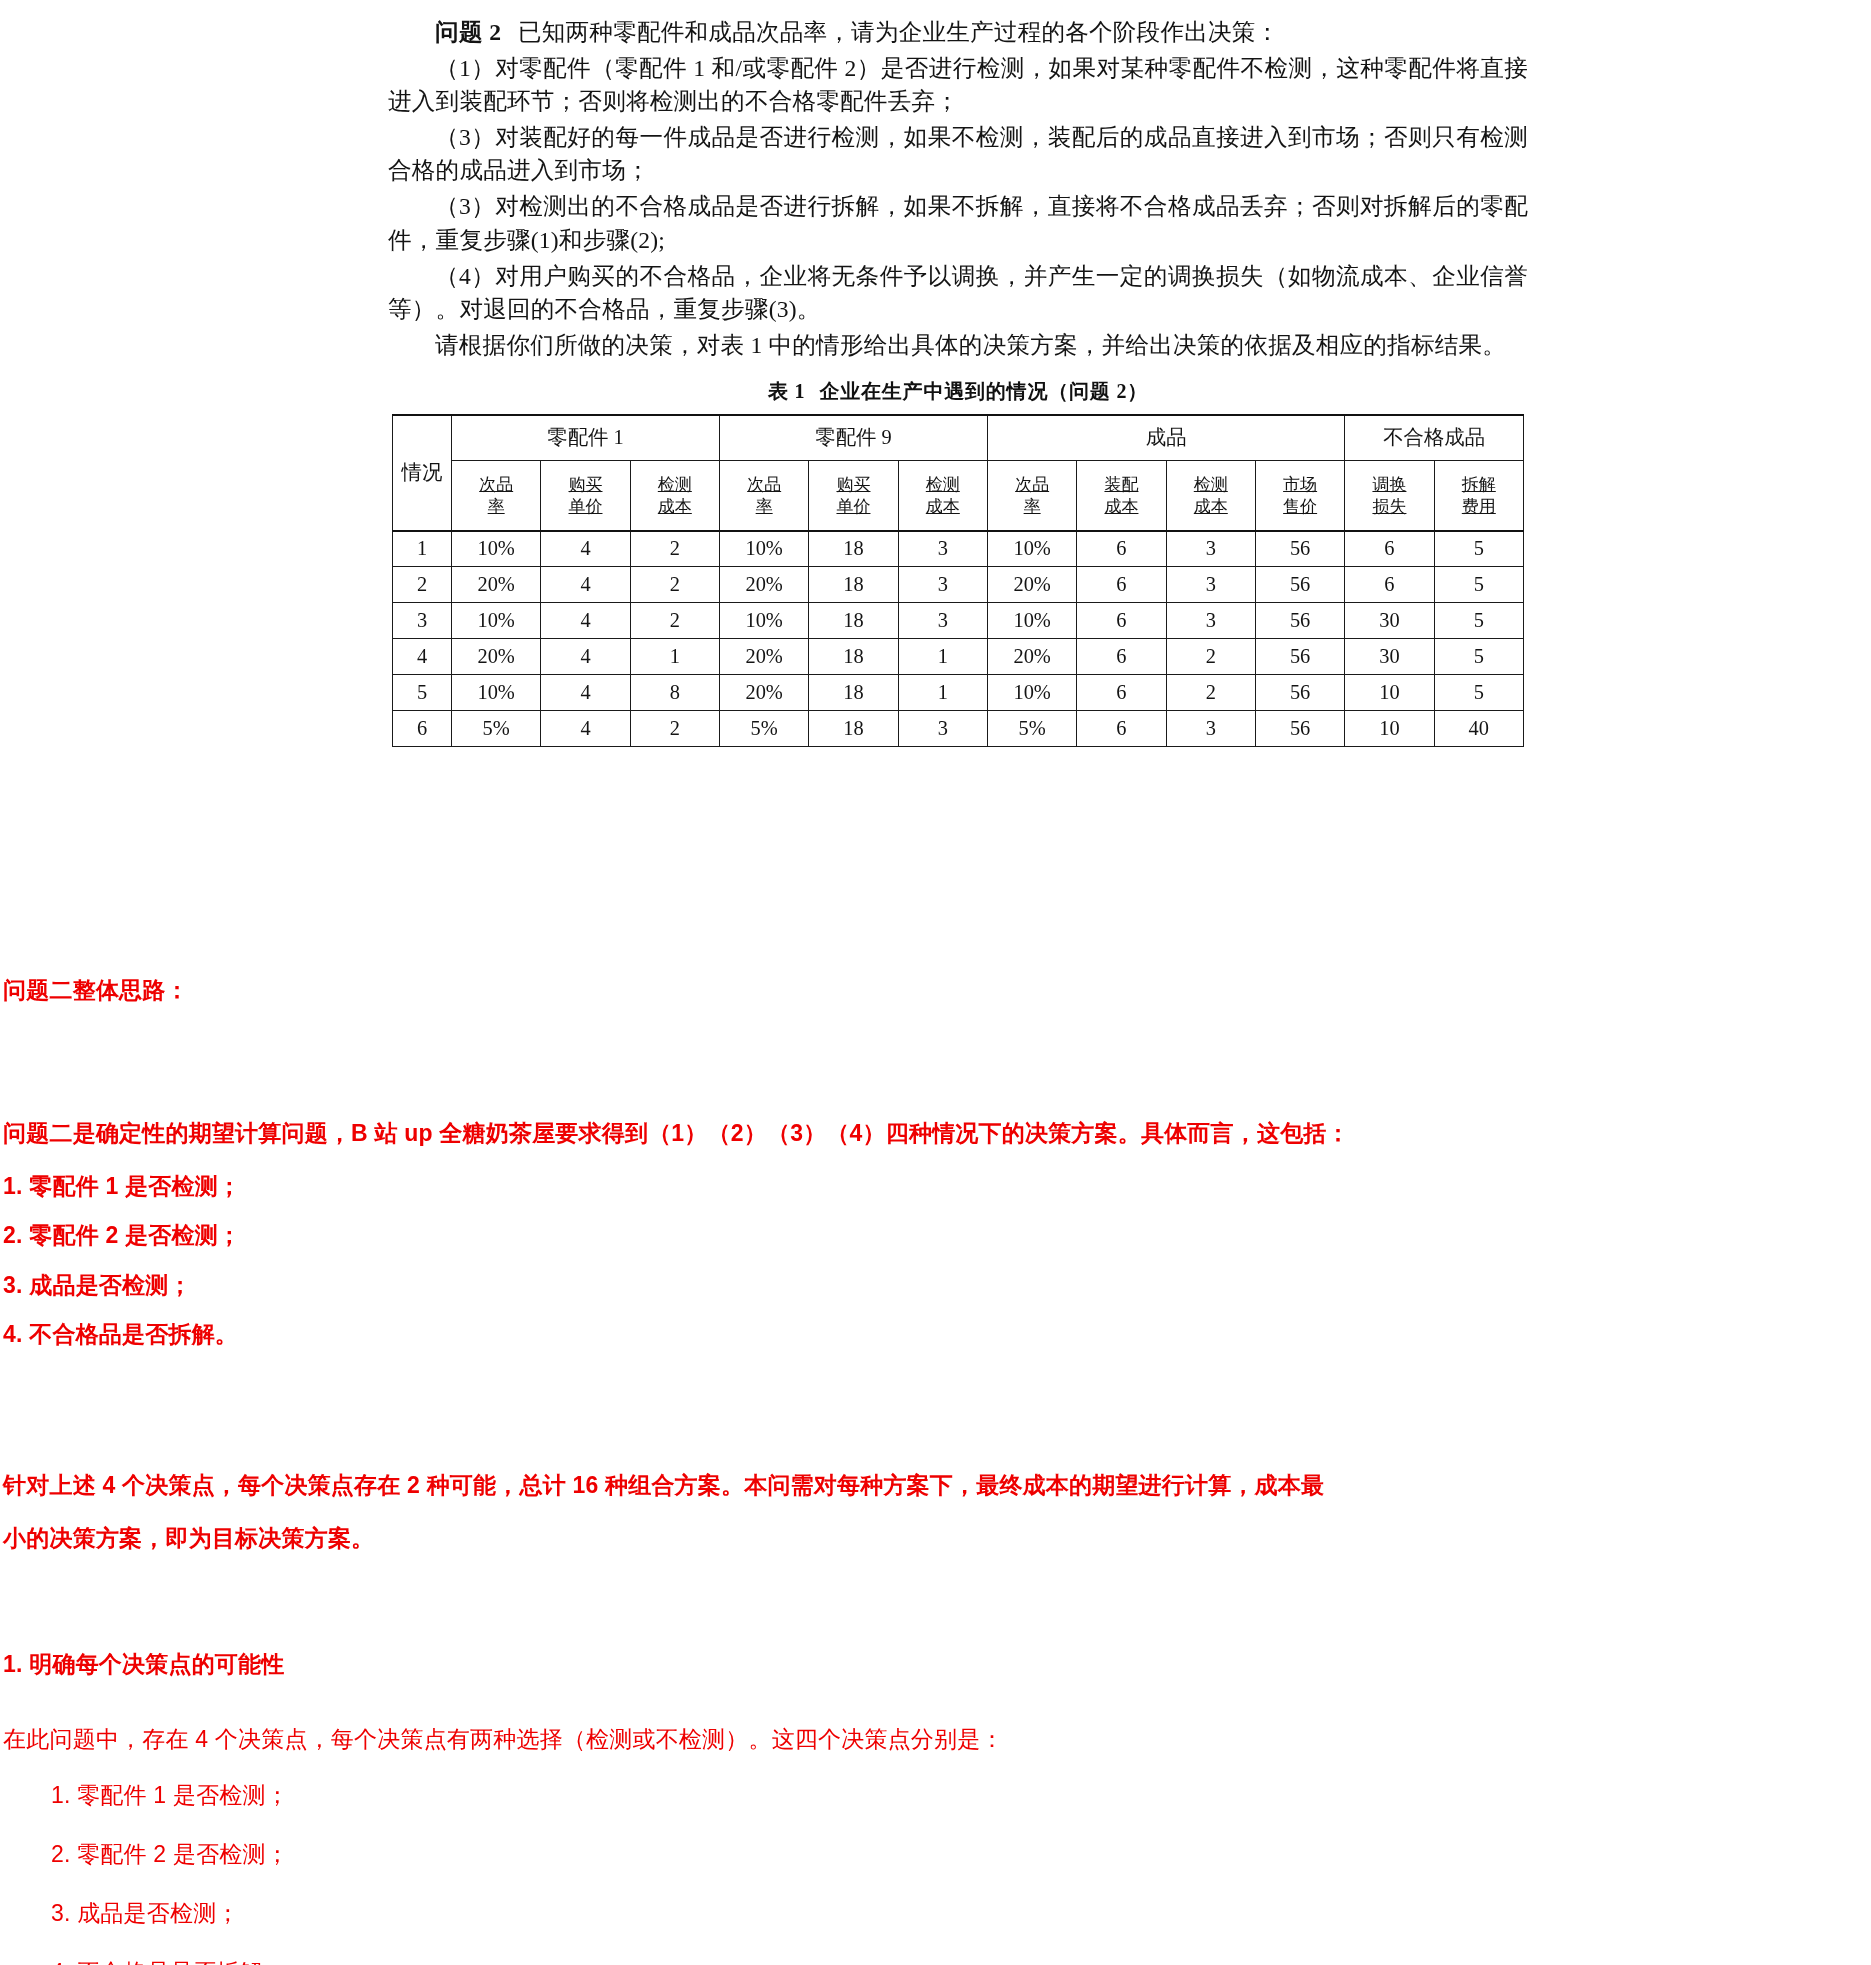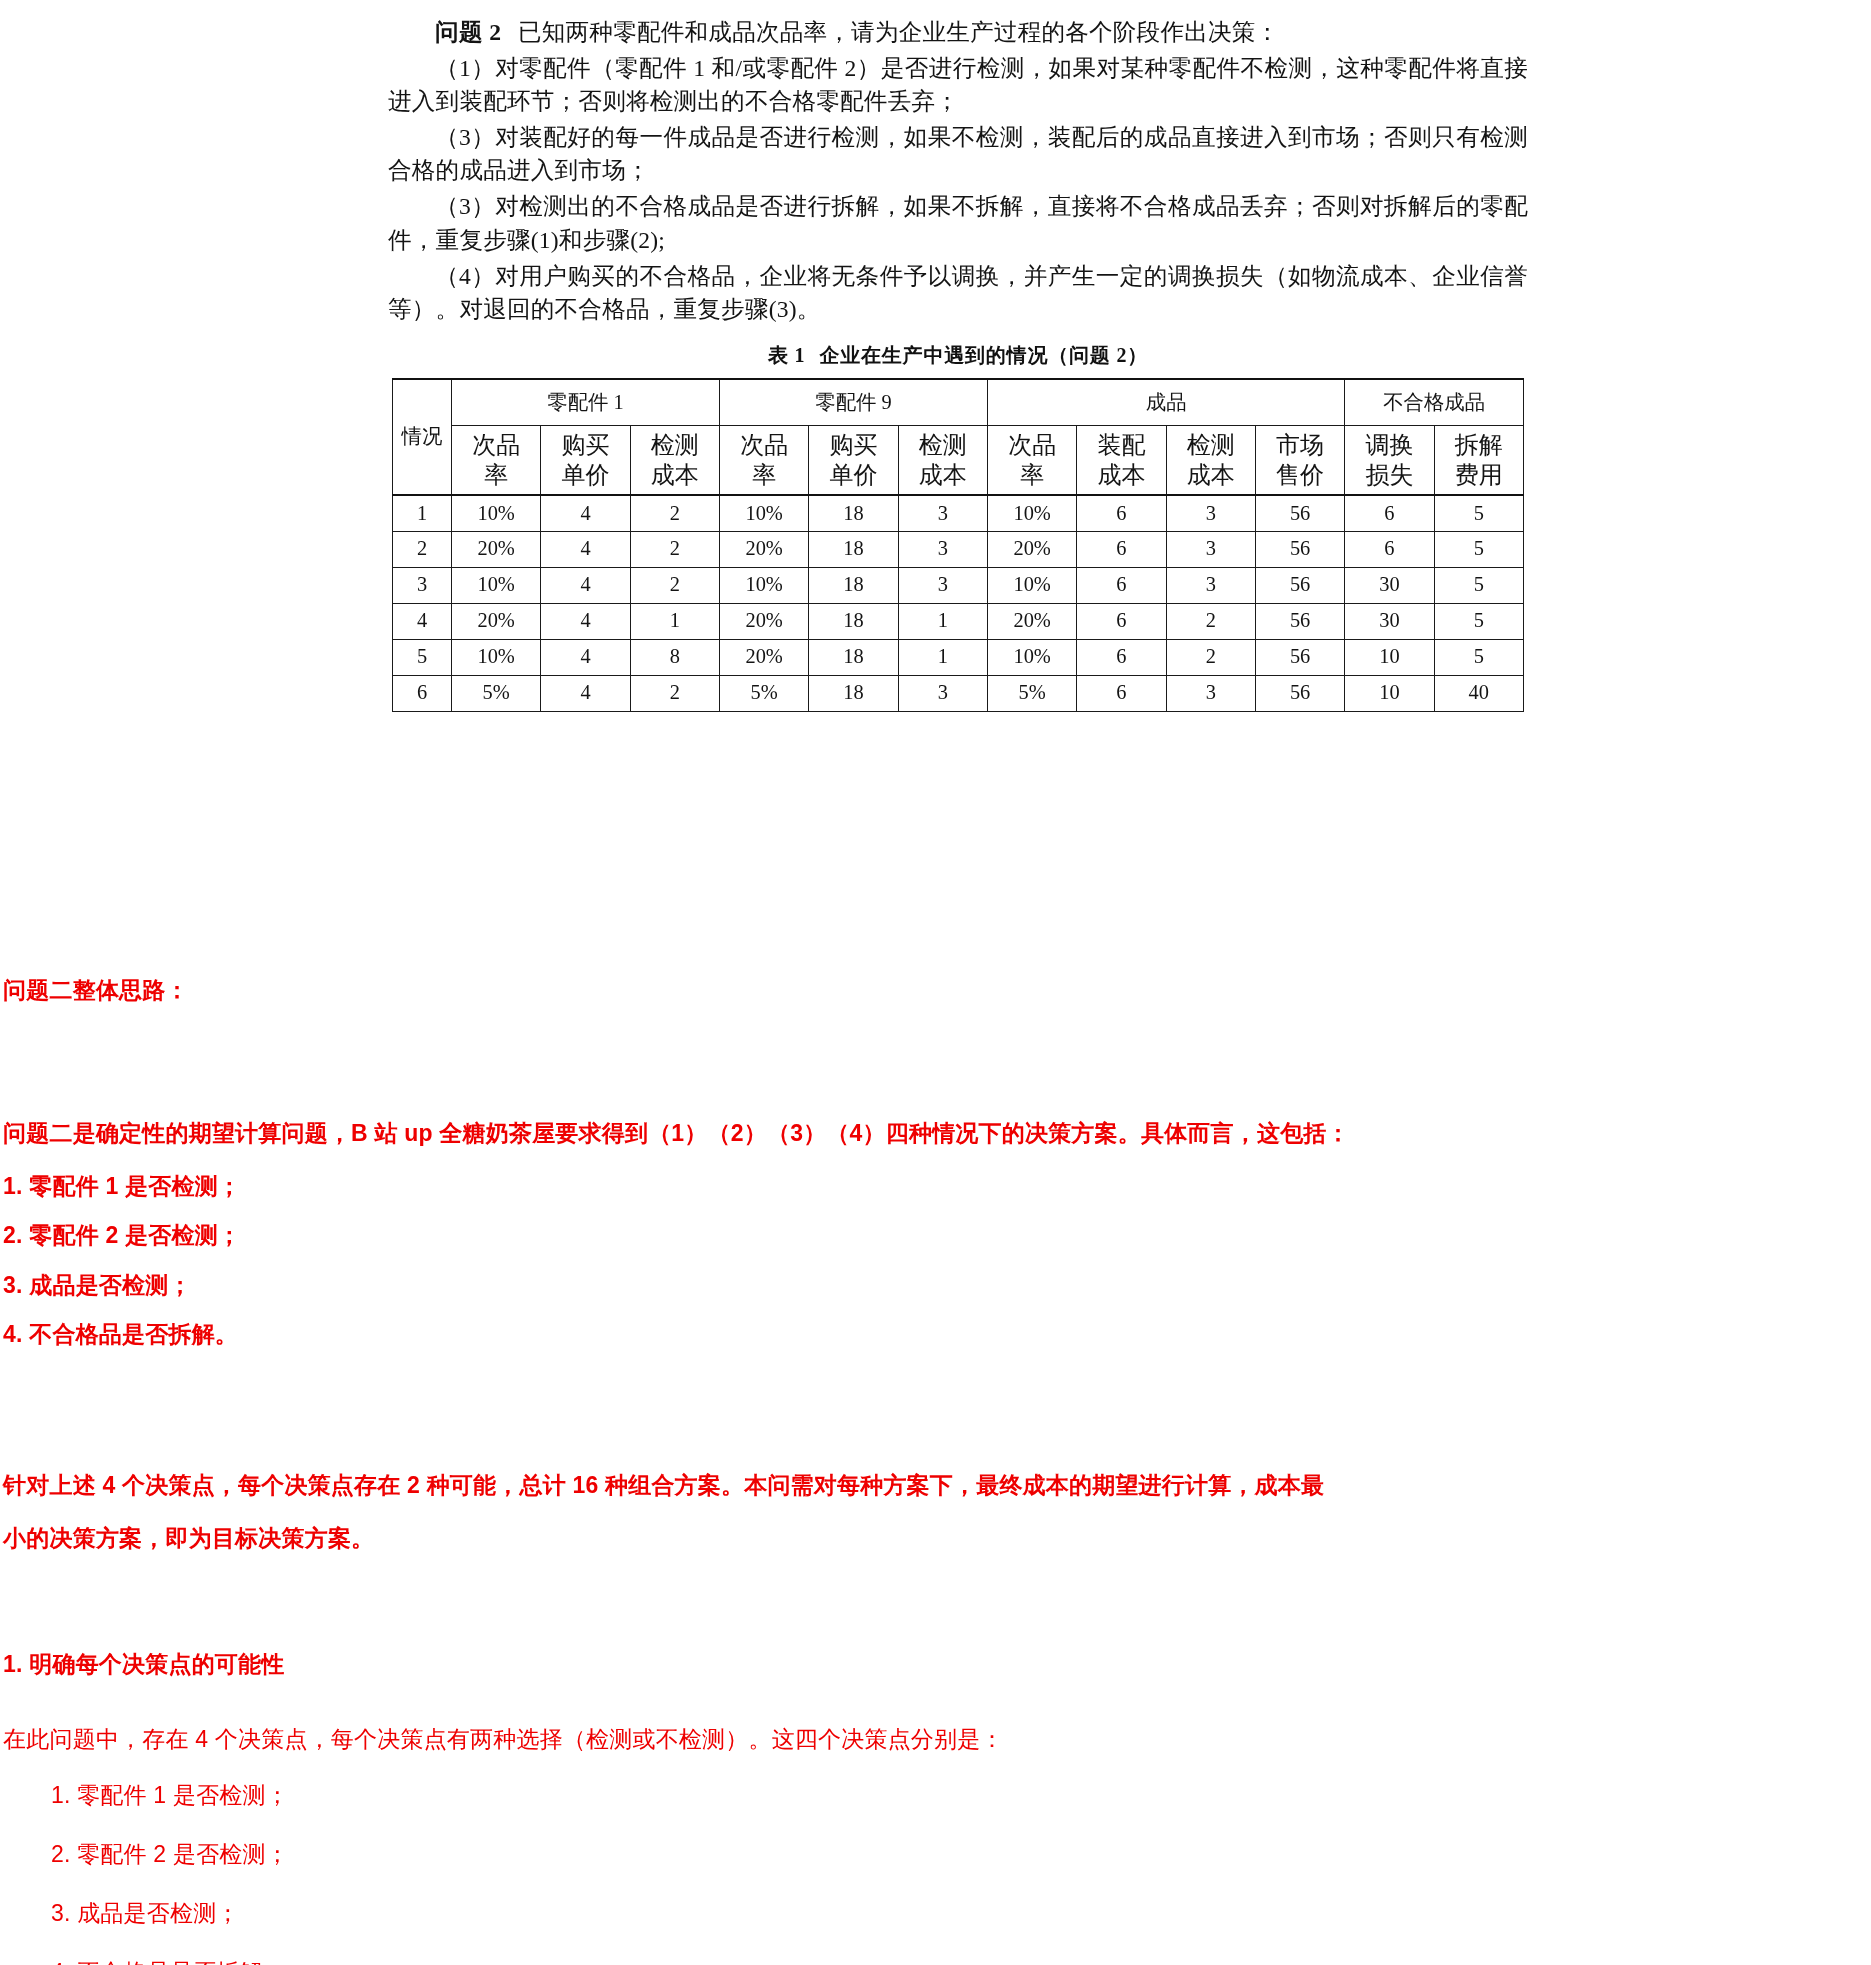--- a/index.html
+++ b/index.html
@@ -62,21 +62,21 @@
   }
   table.data td, table.data th {
     border: 0.8px solid #1a1a1a;
     text-align: center;
     vertical-align: middle;
     font-weight: normal;
     padding: 0;
     line-height: 1.25;
   }
   table.data thead tr.grp th { height: 46px; font-size: 20.4px; margin-left: 27px; }
-  table.data thead tr.sub th { height: 70px; font-size: 24px; }
+  table.data thead tr.sub th { height: 70px; font-size: 17px; text-decoration: underline; }
   table.data tbody td { height: 36px; font-size: 20.4px; }
   table.data .sub-two { display:block; }
   table.data .topline { border-top: 2px solid #111; }
   .col-case { width: 59px; }
 
   .doc-fade {
     position:absolute;
     left: 373px;
     top: 926px;
     width: 1140px;
@@ -111,20 +111,21 @@
 
 <div class="doc">
   <div class="doc-inner">
 
     <p class="indent"><span class="q-label">问题 2</span><span class="q-gap"></span><span>已知两种零配件和成品次品率，请为企业生产过程的各个阶段作出决策：</span></p>
 
     <p class="indent">（1）对零配件（零配件 1 和/或零配件 2）是否进行检测，如果对某种零配件不检测，这种零配件将直接进入到装配环节；否则将检测出的不合格零配件丢弃；</p>
     <p class="indent">（3）对装配好的每一件成品是否进行检测，如果不检测，装配后的成品直接进入到市场；否则只有检测合格的成品进入到市场；</p>
     <p class="indent">（3）对检测出的不合格成品是否进行拆解，如果不拆解，直接将不合格成品丢弃；否则对拆解后的零配件，重复步骤(1)和步骤(2);</p>
     <p class="indent">（4）对用户购买的不合格品，企业将无条件予以调换，并产生一定的调换损失（如物流成本、企业信誉等）。对退回的不合格品，重复步骤(3)。</p>
+    <p class="indent">请根据你们所做的决策，对表 1 中的情形给出具体的决策方案，并给出决策的依据及相应的指标结果。</p>
 
     <div class="tbl-caption">
       <span>表 1</span><span class="cap-gap"></span><span>企业在生产中遇到的情况（问题 2）</span>
     </div>
 
     <table class="data">
       <colgroup>
         <col class="col-case">
       </colgroup>
       <thead>

